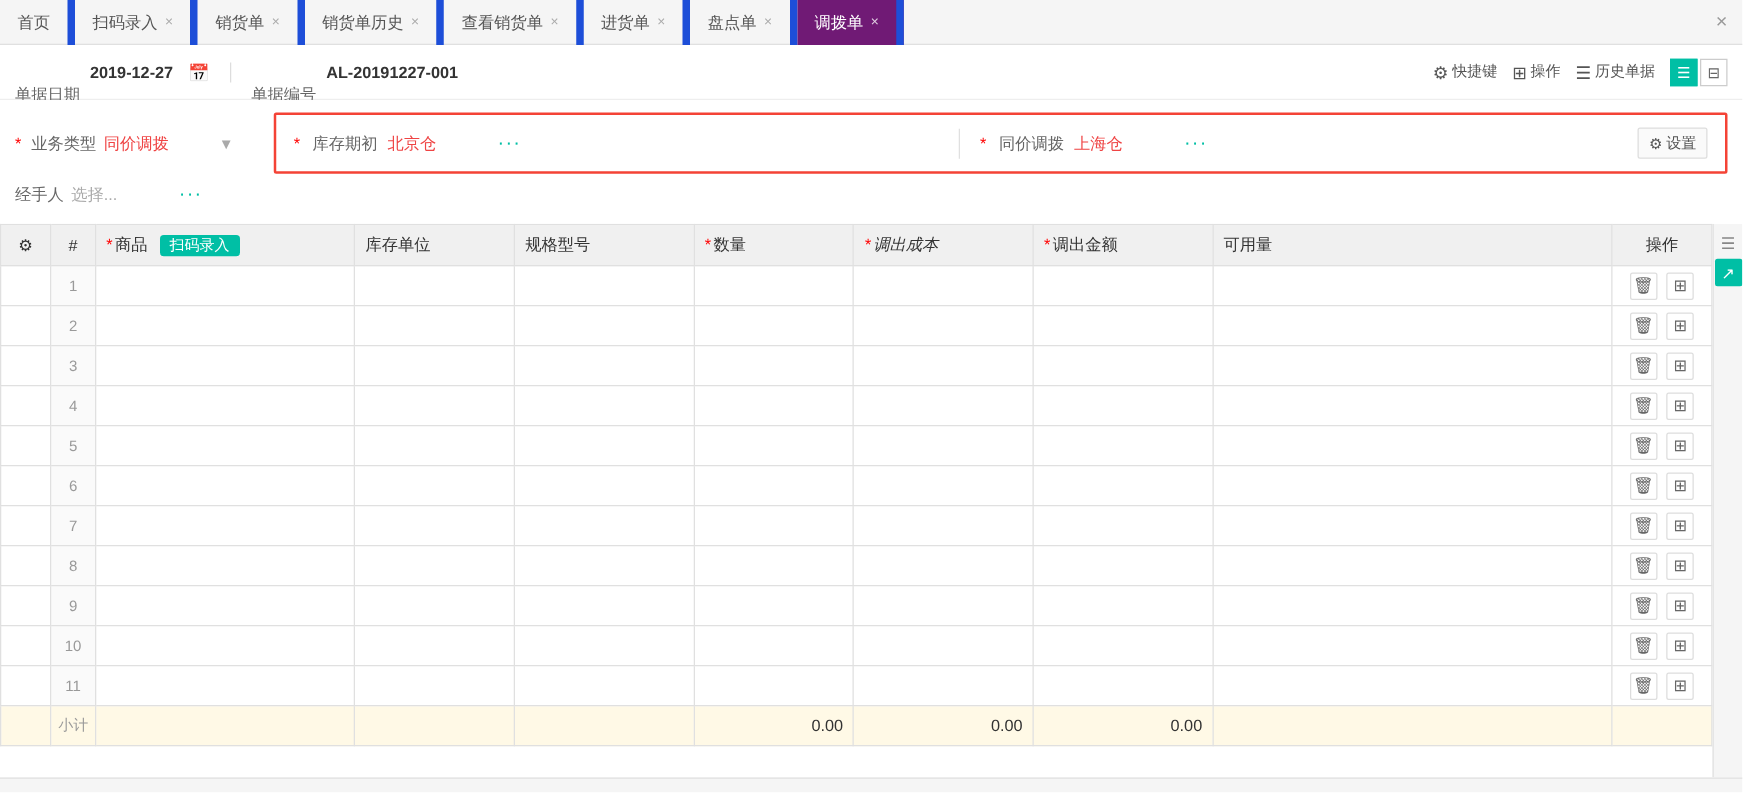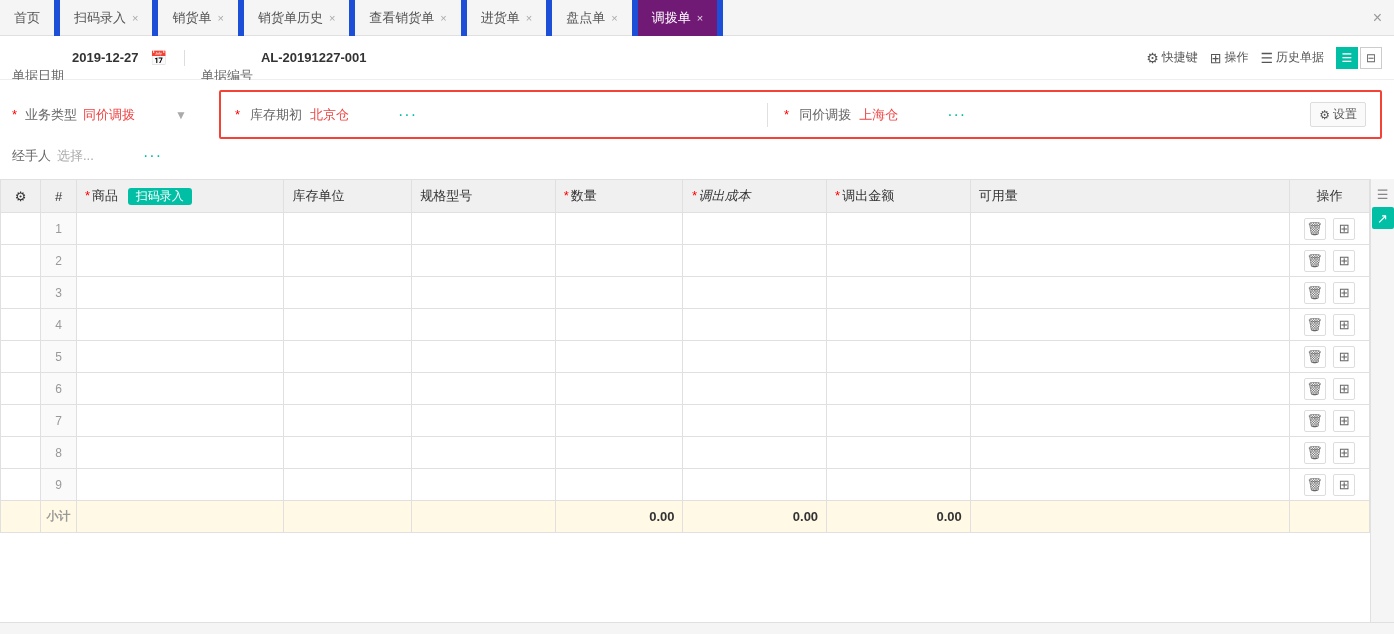--- a/index.html
+++ b/index.html
@@ -76,21 +76,21 @@
       padding: 7px 8px; border: 1px solid #e0e0e0; text-align: left;
       font-weight: normal; color: #333; white-space: nowrap;
     }
     td {
       padding: 0; border: 1px solid #e0e0e0; height: 32px;
       color: #333; text-align: left; vertical-align: middle;
     }
     td.center { text-align: center; }
     td.num { text-align: right; padding-right: 8px; }
     .row-num { text-align: center; color: #999; font-size: 12px; background: #fafafa; width: 36px; }
-    .subtotal-row td { background: #fff9e6; font-weight: 700; }
+    .subtotal-row td { background: #fff9e6; font-weight: 400; }
     .action-cell { text-align: center; white-space: nowrap; }
     .action-btn { 
       display: inline-flex; align-items: center; justify-content: center;
       width: 22px; height: 22px; border: 1px solid #ddd; border-radius: 2px;
       cursor: pointer; margin: 0 2px; color: #666; font-size: 13px; background: #fff;
     }
     .scan-btn {
       background: #00bfa5; color: #fff; border: none; border-radius: 3px;
       padding: 0 8px; font-size: 12px; cursor: pointer; margin-left: 6px;
     }
@@ -375,20 +375,50 @@
       <td></td>
       <td></td>
       <td></td>
       <td></td>
       <td></td>
       <td class="action-cell">
         <span class="action-btn">🗑</span>
         <span class="action-btn">⊞</span>
       </td>
     </tr>
+            <tr>
+      <td class="center"></td>
+      <td class="row-num center">10</td>
+      <td></td>
+      <td></td>
+      <td></td>
+      <td></td>
+      <td></td>
+      <td></td>
+      <td></td>
+      <td class="action-cell">
+        <span class="action-btn">🗑</span>
+        <span class="action-btn">⊞</span>
+      </td>
+    </tr>
+            <tr>
+      <td class="center"></td>
+      <td class="row-num center">11</td>
+      <td></td>
+      <td></td>
+      <td></td>
+      <td></td>
+      <td></td>
+      <td></td>
+      <td></td>
+      <td class="action-cell">
+        <span class="action-btn">🗑</span>
+        <span class="action-btn">⊞</span>
+      </td>
+    </tr>
           </tbody>
         <tfoot>
           <tr class="subtotal-row">
             <td></td>
             <td class="row-num">小计</td>
             <td></td>
             <td></td>
             <td></td>
             <td class="num">0.00</td>
             <td class="num">0.00</td>

